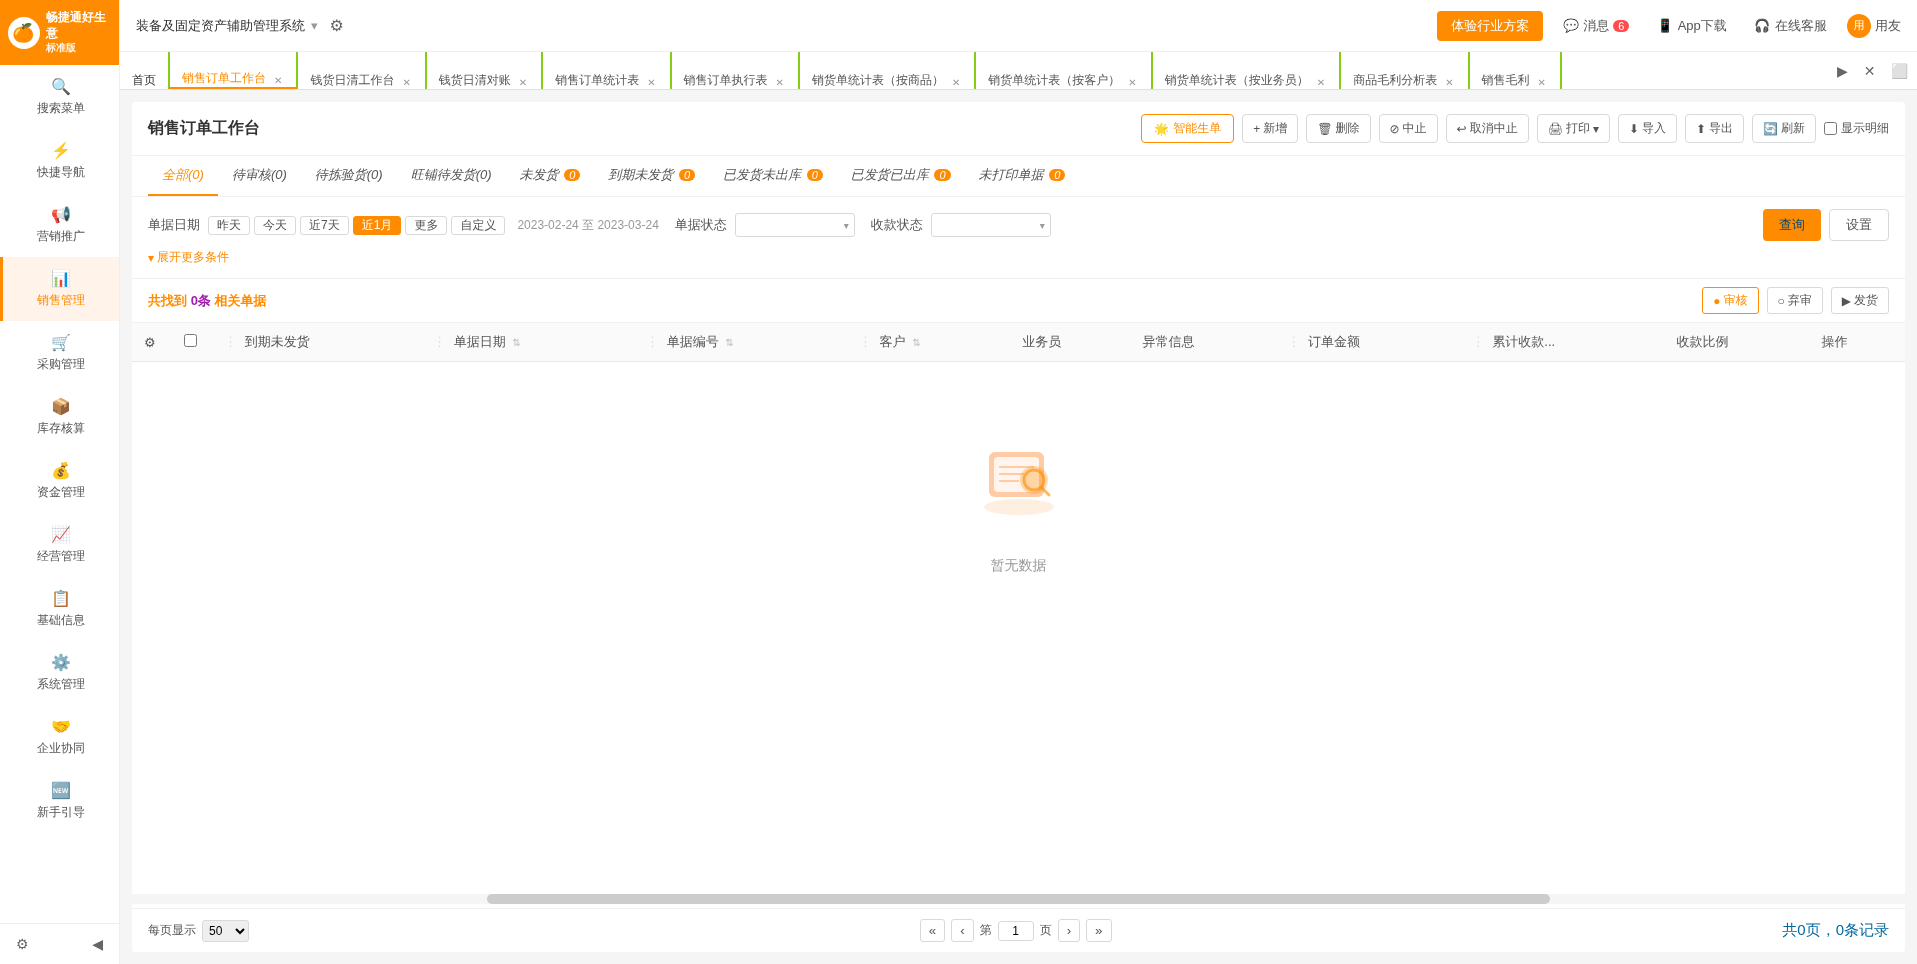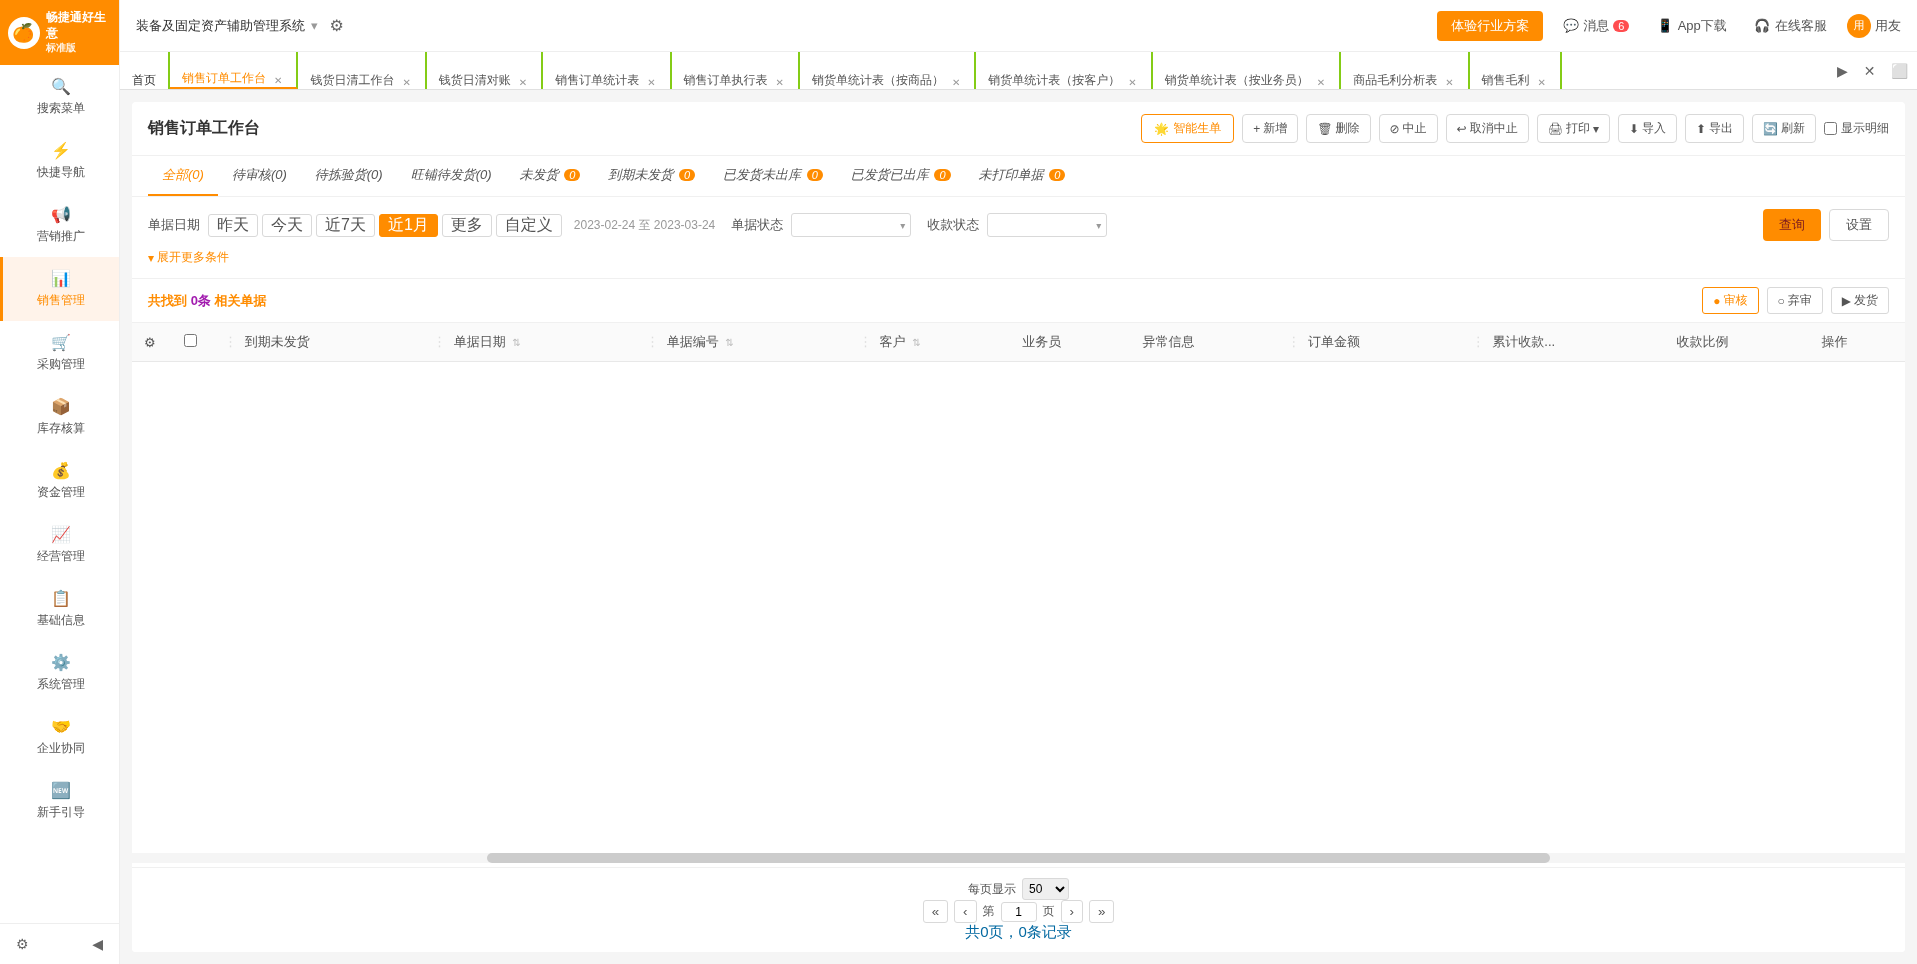--- a/index.html
+++ b/index.html
@@ -39,37 +39,37 @@
     .tab-nav-btns { display: flex; align-items: center; margin-left: auto; flex-shrink: 0; }
     .tab-nav-btn { padding: 4px 8px; cursor: pointer; color: #666; font-size: 14px; border: none; background: none; }
 
     
     .content { flex: 1; overflow: hidden; display: flex; flex-direction: column; background: #f5f5f5; padding: 12px; }
     .content-header { background: #fff; padding: 12px 16px; border-radius: 4px 4px 0 0; display: flex; align-items: center; justify-content: space-between; border-bottom: 1px solid #f0f0f0; }
     .content-title { font-size: 16px; font-weight: bold; color: #333; }
     .content-toolbar { display: flex; align-items: center; gap: 8px; }
     .btn-smart { background: #fff; border: 1px solid #ff8c00; color: #ff8c00; border-radius: 4px; padding: 5px 12px; cursor: pointer; font-size: 12px; display: flex; align-items: center; gap: 4px; }
     .btn-tool { background: #fff; border: 1px solid #d9d9d9; color: #555; border-radius: 4px; padding: 5px 10px; cursor: pointer; font-size: 12px; display: flex; align-items: center; gap: 3px; }
-    .btn-query { background: #ff8c00; color: #7f1d1d; border: none; border-radius: 4px; padding: 6px 16px; cursor: pointer; font-size: 13px; }
+    .btn-query { background: #ff8c00; color: #0c4a6e; border: none; border-radius: 4px; padding: 6px 16px; cursor: pointer; font-size: 13px; }
     .btn-setting { background: #fff; border: 1px solid #d9d9d9; color: #555; border-radius: 4px; padding: 6px 16px; cursor: pointer; font-size: 13px; }
     .checkbox-label { display: flex; align-items: center; gap: 4px; font-size: 12px; color: #555; cursor: pointer; }
 
     
     .sub-tabs { background: #fff; display: flex; align-items: center; gap: 0; padding: 0 16px; border-bottom: 1px solid #f0f0f0; flex-wrap: wrap; }
     .sub-tab { padding: 10px 14px; cursor: pointer; color: #555; font-size: 13px; border-bottom: 2px solid transparent; white-space: nowrap; font-style: italic; }
     .sub-tab.active { color: #ff8c00; border-bottom: 2px solid #ff8c00; font-weight: 500; }
     .sub-tab .badge-orange { background: #ff8c00; color: #fff; border-radius: 10px; padding: 0 5px; font-size: 11px; margin-left: 2px; }
 
     
     .filter-area { background: #fff; padding: 12px 16px; border-bottom: 1px solid #f0f0f0; }
     .filter-row { display: flex; align-items: center; gap: 16px; flex-wrap: wrap; }
     .filter-item { display: flex; align-items: center; gap: 8px; }
     .filter-label { color: #555; font-size: 13px; white-space: nowrap; }
     .date-btns { display: flex; gap: 4px; align-items: center; }
-    .date-btn { padding: 0 8px; border: 1px solid #d9d9d9; border-radius: 3px; cursor: pointer; font-size: 16px; color: #555; background: #fff; }
+    .date-btn { padding: 0 8px; border: 1px solid #d9d9d9; border-radius: 3px; cursor: pointer; font-size: 12px; color: #555; background: #fff; }
     .date-btn.active { background: #ff8c00; color: #fff; border-color: #ff8c00; }
     .date-range { font-size: 12px; color: #999; margin-left: 4px; }
     .filter-select { border: 1px solid #d9d9d9; border-radius: 3px; padding: 4px 24px 4px 8px; font-size: 12px; color: #555; background: #fff; appearance: none; cursor: pointer; min-width: 120px; position: relative; }
     .select-wrap { position: relative; display: inline-flex; align-items: center; }
     .select-wrap::after { content: '▾'; position: absolute; right: 6px; color: #999; pointer-events: none; font-size: 10px; }
     .expand-btn { color: #ff8c00; cursor: pointer; font-size: 12px; display: flex; align-items: center; gap: 3px; }
 
     
     .table-area { background: #fff; flex: 1; overflow: hidden; display: flex; flex-direction: column; margin-top: 0; }
     .table-toolbar { padding: 8px 16px; display: flex; align-items: center; justify-content: space-between; border-bottom: 1px solid #f0f0f0; }
@@ -85,21 +85,21 @@
     .data-table th .sort-icon { color: #bbb; font-size: 10px; margin-left: 3px; }
     .th-drag { cursor: col-resize; color: #ddd; margin-right: 4px; }
     .col-checkbox { width: 40px; text-align: center; }
     .col-settings { width: 40px; text-align: center; }
 
     
     .empty-state { flex: 1; display: flex; flex-direction: column; align-items: center; justify-content: center; padding: 60px; }
     .empty-text { color: #999; font-size: 14px; }
 
     
-    .pagination { padding: 10px 16px; display: flex; align-items: center; justify-content: space-between; border-top: 1px solid #f0f0f0; background: #fff; flex-direction: column; }
+    .pagination { padding: 10px 16px; display: flex; align-items: center; justify-content: space-between; border-top: 1px solid #f0f0f0; background: #fff; }
     .page-size { display: flex; align-items: center; gap: 6px; font-size: 12px; color: #555; }
     .page-size select { border: 1px solid #d9d9d9; border-radius: 3px; padding: 2px 2px; font-size: 12px; }
     .page-nav { display: flex; align-items: center; gap: 6px; font-size: 12px; color: #555; }
     .page-btn { padding: 3px 8px; border: 1px solid #d9d9d9; border-radius: 3px; cursor: pointer; background: #fff; color: #555; }
     .page-input { width: 36px; border: 1px solid #d9d9d9; border-radius: 3px; padding: 2px 4px; text-align: center; font-size: 12px; }
     .page-total { font-size: 15px; color: #0369a1; }
 
     
     .table-scroll { flex: 1; overflow: auto; }
 
@@ -457,20 +457,36 @@
                 </th>
                 <th>
                   <span>操作</span>
                 </th>
               </tr>
             </thead>
             <tbody>
             </tbody>
           </table>
 
+          <div class="empty-state">
+            <div style="font-size:80px;color:#ffcba4;margin-bottom:16px;">
+              <svg width="100" height="100" viewBox="0 0 100 100">
+                <ellipse cx="50" cy="85" rx="35" ry="8" fill="#ffe0c4" opacity="0.5"></ellipse>
+                <rect x="20" y="30" width="55" height="45" rx="6" fill="#ffcba4"></rect>
+                <rect x="25" y="35" width="45" height="35" rx="4" fill="#fff5ee"></rect>
+                <line x1="30" y1="45" x2="65" y2="45" stroke="#ffcba4" stroke-width="2"></line>
+                <line x1="30" y1="52" x2="55" y2="52" stroke="#ffcba4" stroke-width="2"></line>
+                <line x1="30" y1="59" x2="50" y2="59" stroke="#ffcba4" stroke-width="2"></line>
+                <circle cx="65" cy="58" r="14" fill="#ff8c00" opacity="0.3"></circle>
+                <circle cx="65" cy="58" r="10" fill="none" stroke="#ff8c00" stroke-width="3" opacity="0.6"></circle>
+                <line x1="73" y1="66" x2="80" y2="73" stroke="#ff8c00" stroke-width="3" stroke-linecap="round" opacity="0.6"></line>
+              </svg>
+            </div>
+            <div class="empty-text">暂无数据</div>
+          </div>
         </div>
 
         <div class="scroll-track">
           <div class="scroll-thumb"></div>
         </div>
 
         <div class="pagination">
           <div class="page-size">
             <span>每页显示</span>
             <select>

